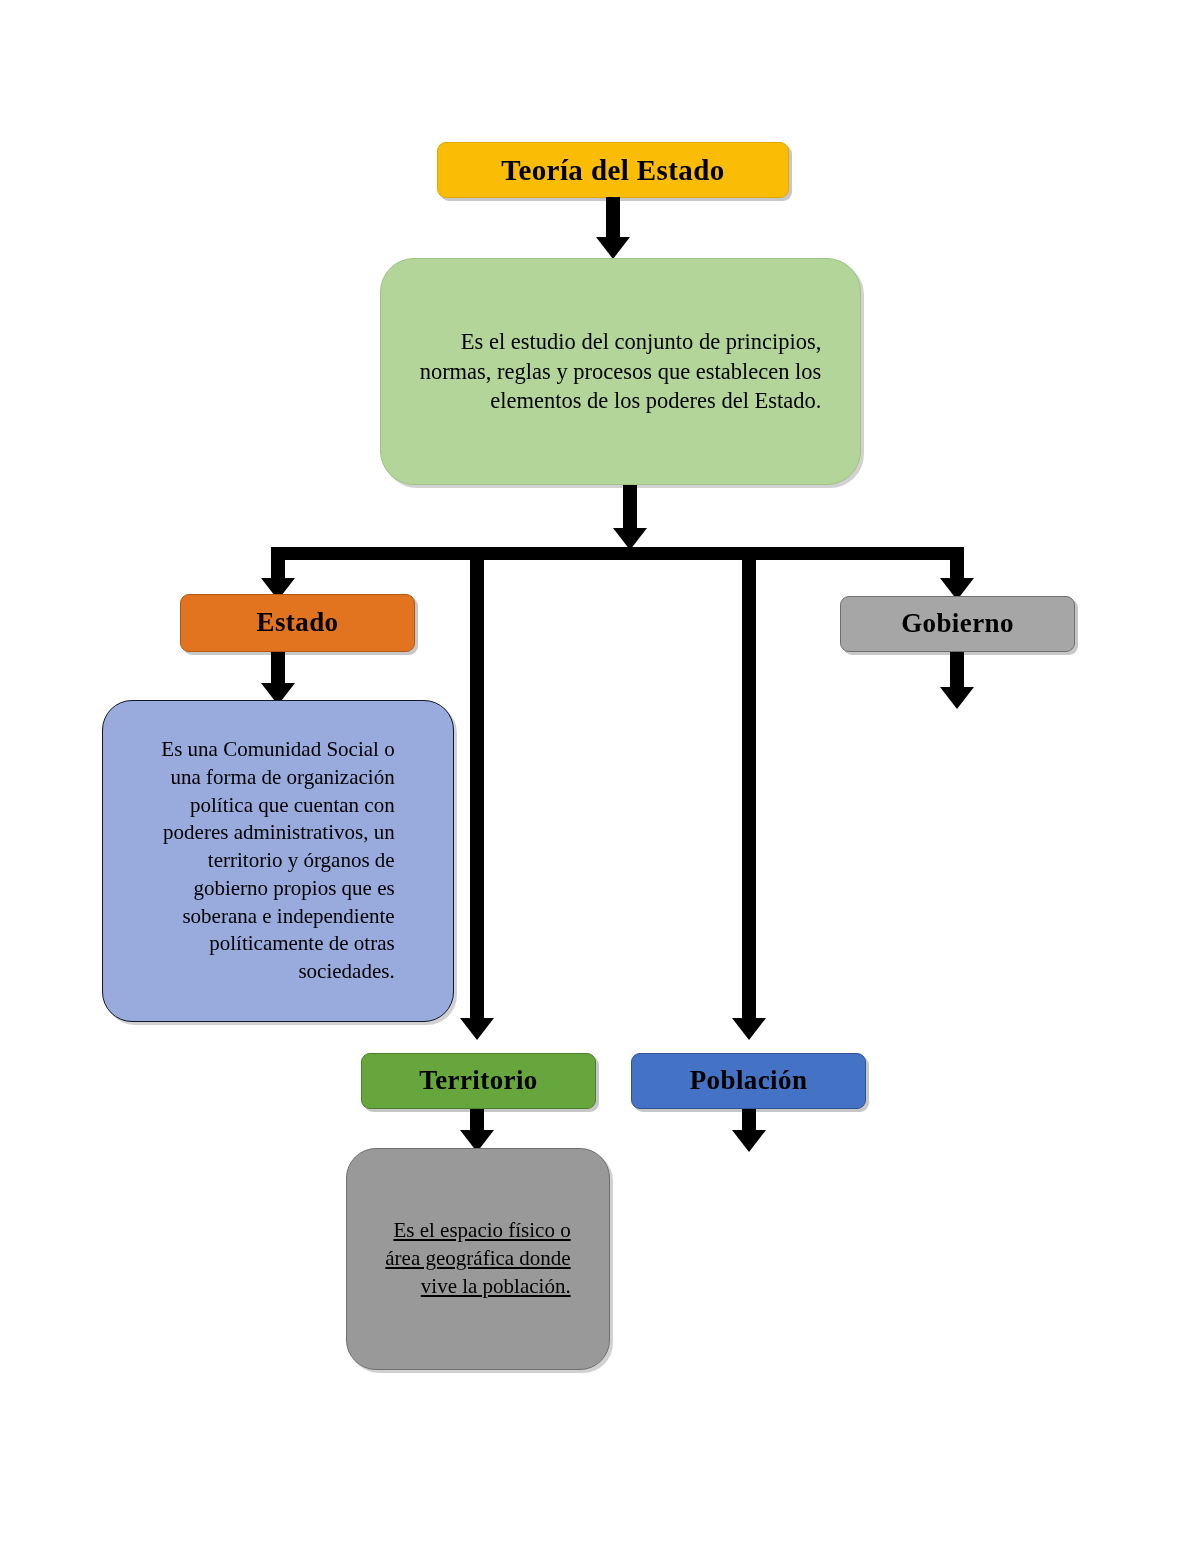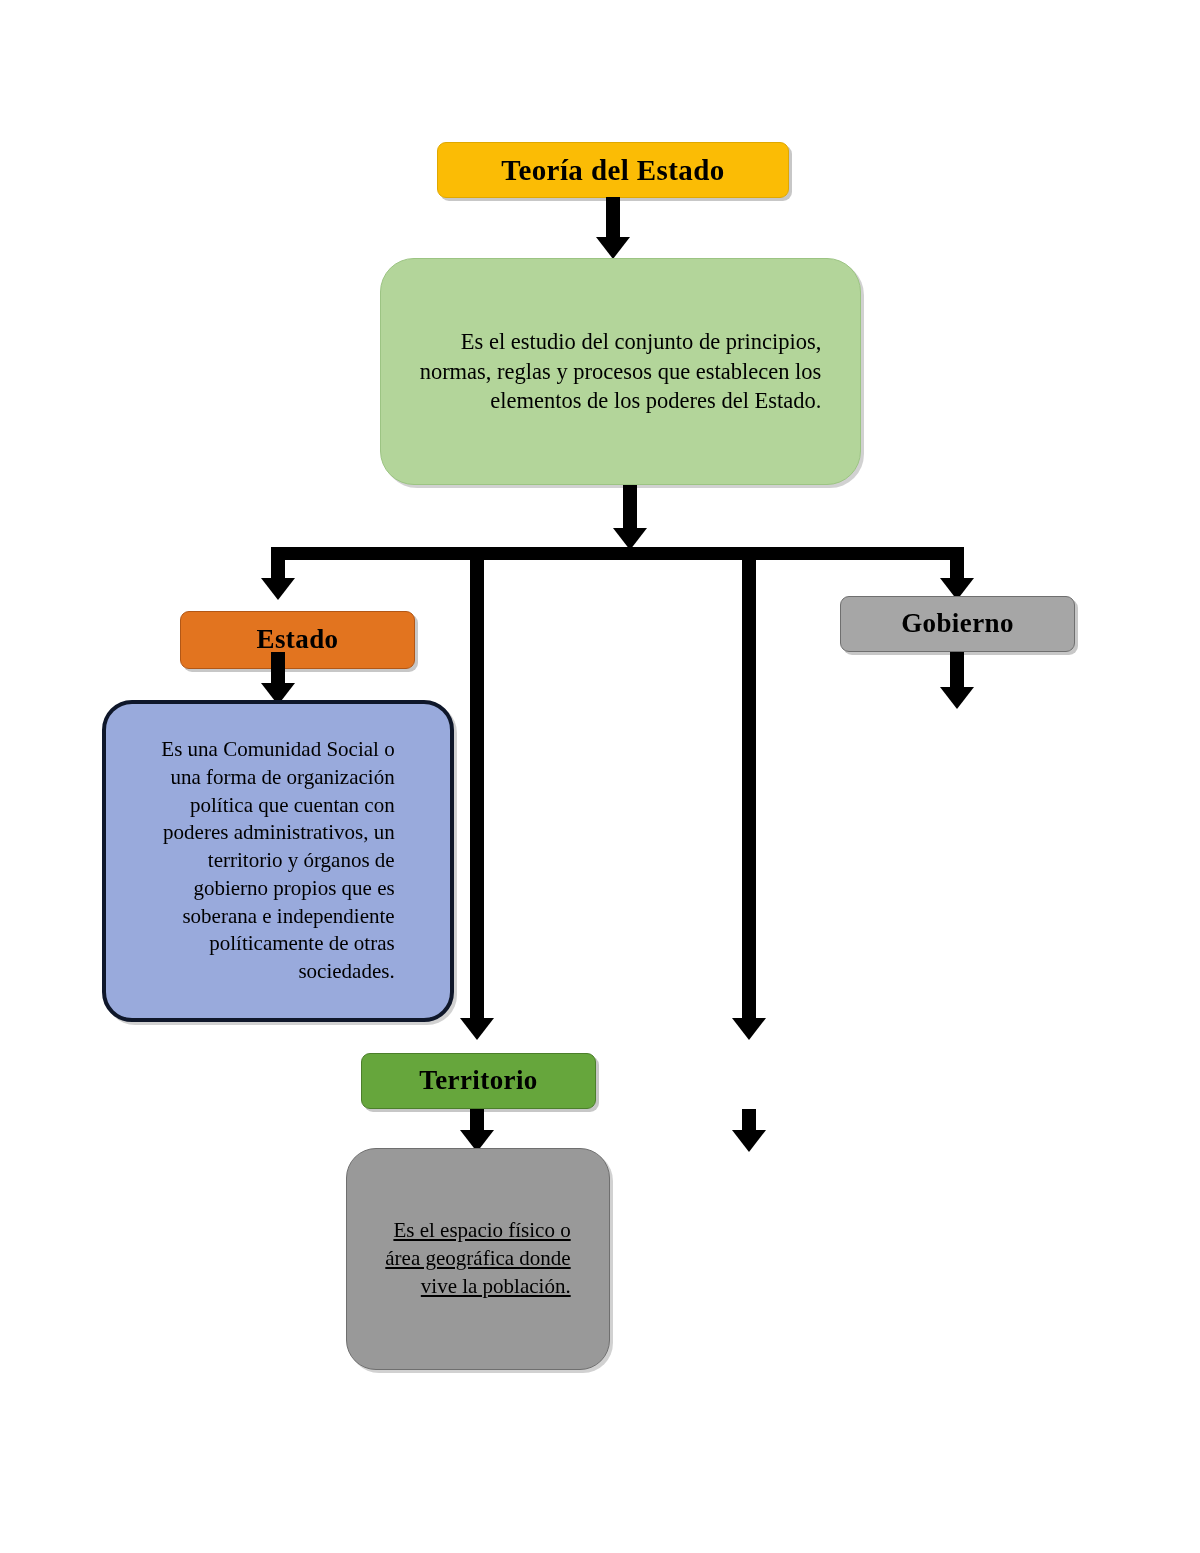--- a/index.html
+++ b/index.html
@@ -59,26 +59,25 @@
     background: #B3D59A;
     border: 1px solid #9CC483;
     font-size: 22.5px;
     border-radius: 34px;
   }
   .n-estado {
     left: 180px; top: 594px; width: 235px; height: 58px;
     background: #E2741F;
     border: 1px solid #B25716;
     font-size: 27px;
-    margin-top: 17px;
   }
   .n-estado-desc {
     left: 102px; top: 700px; width: 352px; height: 322px;
     background: #99AADC;
-    border: 4px solid #0f172a;
+    border: 1px solid #0f172a;
     font-size: 21px;
   }
   .n-gobierno {
     left: 840px; top: 596px; width: 235px; height: 56px;
     background: #A6A6A6;
     border: 1px solid #6F6F6F;
     font-size: 27px;
   }
   .n-gobierno-desc {
     left: 783px; top: 705px; width: 340px; height: 320px;
@@ -182,18 +181,19 @@
 
   <div class="node header-node n-territorio">Territorio</div>
 
   <div class="conn v-line" style="left:470px; top:1109px; height:30px;"></div>
   <div class="arrow-head" style="left:460px; top:1130px;"></div>
 
   <div class="node desc-node n-territorio-desc">Es el espacio físico o
 área geográfica donde
 vive la población.</div>
 
+  <div class="node header-node n-poblacion">Población</div>
 
   <div class="conn v-line" style="left:742px; top:1109px; height:30px;"></div>
   <div class="arrow-head" style="left:732px; top:1130px;"></div>
 
 
 </div>
 
 </body></html>

